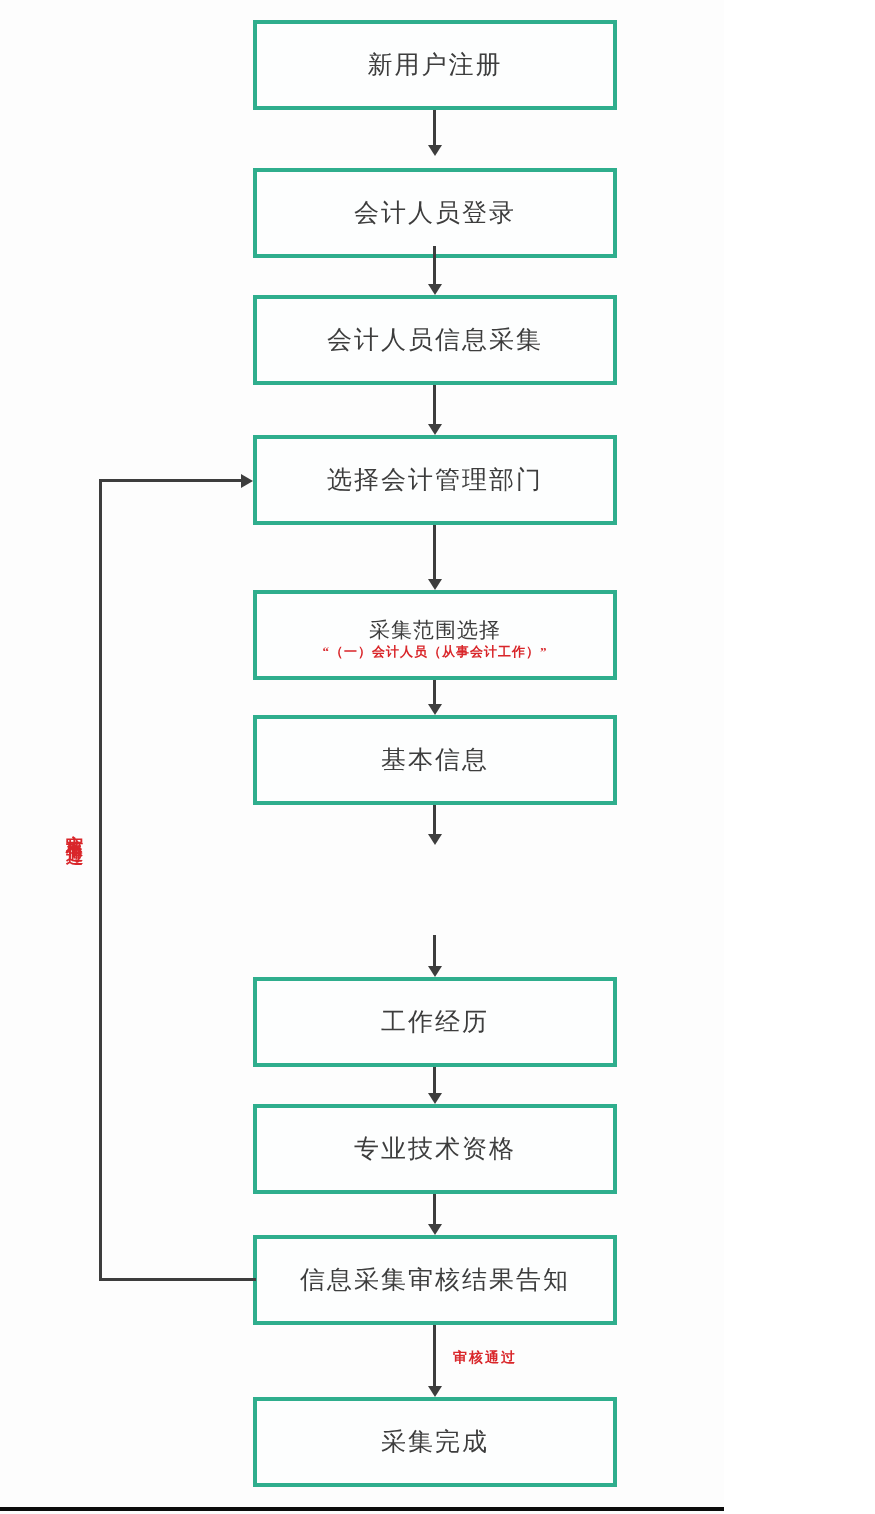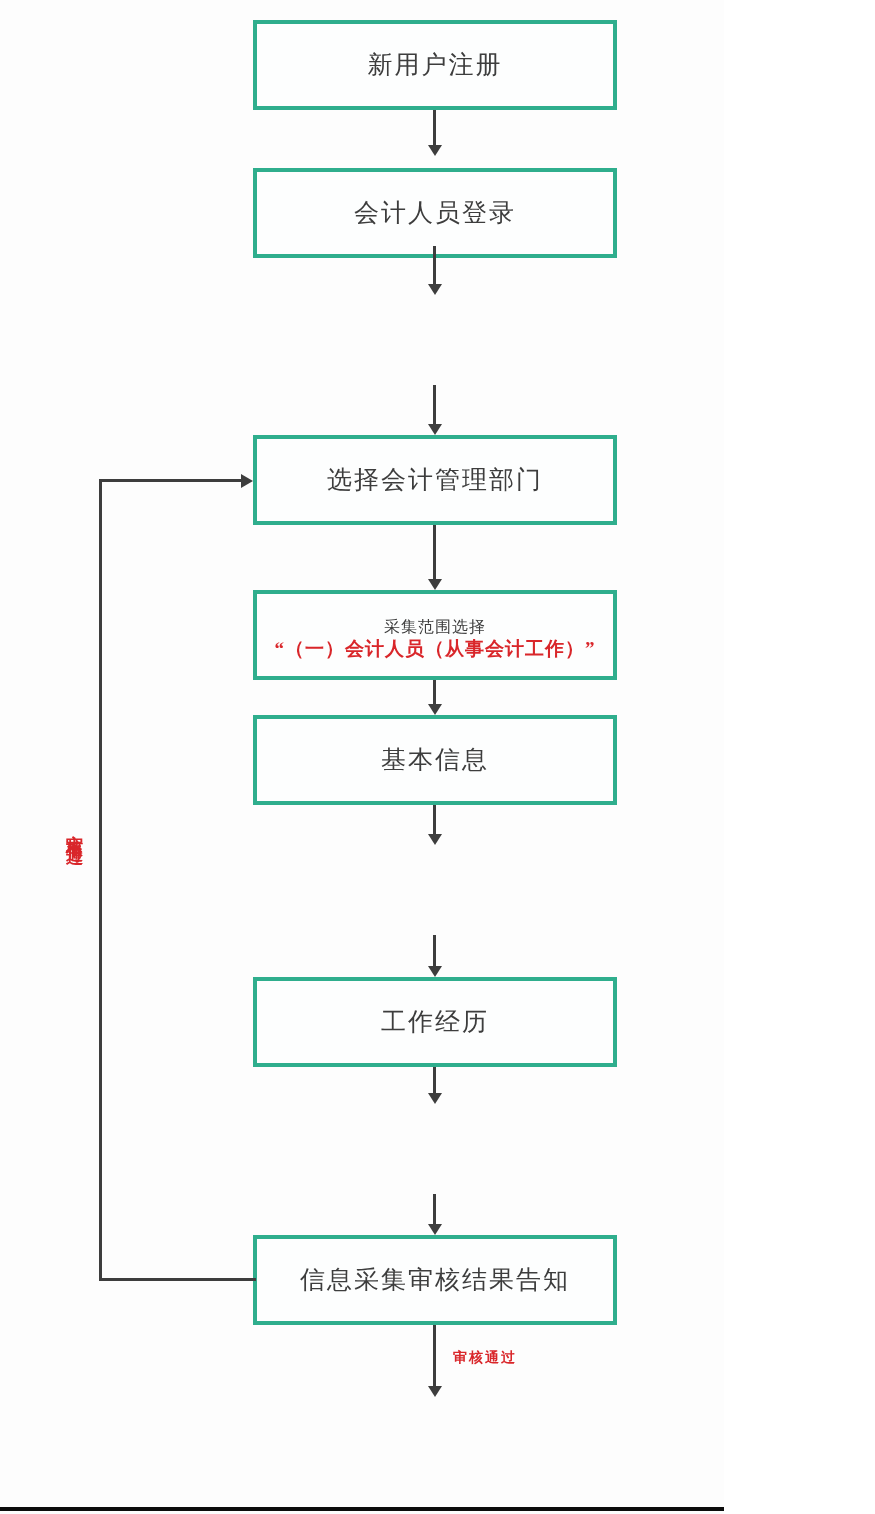--- a/index.html
+++ b/index.html
@@ -34,26 +34,26 @@
     justify-content: center;
     text-align: center;
   }
   .box-label {
     font-size: 25px;
     color: var(--text);
     letter-spacing: 2px;
     line-height: 1.2;
   }
   .box-label.small {
-    font-size: 16px;
+    font-size: 21px;
     letter-spacing: 1px;
     margin-top: 8px;
   }
   .box-sublabel {
-    font-size: 19px;
+    font-size: 13px;
     font-weight: bold;
     color: var(--red);
     letter-spacing: 1px;
     line-height: 1.35;
     white-space: nowrap;
   }
   
   .arrow-v {
     position: absolute;
     left: 433px;
@@ -134,44 +134,53 @@
 <div class="canvas">
 
   <div class="box" style="top:20px">
     <span class="box-label">新用户注册</span>
   </div>
 
   <div class="box" style="top:168px">
     <span class="box-label">会计人员登录</span>
   </div>
 
+  <div class="box" style="top:295px">
+    <span class="box-label">会计人员信息采集</span>
+  </div>
 
   <div class="box" style="top:435px">
     <span class="box-label">选择会计管理部门</span>
   </div>
 
   <div class="box" style="top:590px">
     <span class="box-label small">采集范围选择</span>
     <span class="box-sublabel">“（一）会计人员（从事会计工作）”</span>
   </div>
 
   <div class="box" style="top:715px">
     <span class="box-label">基本信息</span>
   </div>
 
 
   <div class="box" style="top:977px">
     <span class="box-label">工作经历</span>
   </div>
 
+  <div class="box" style="top:1104px">
+    <span class="box-label">专业技术资格</span>
+  </div>
 
   <div class="box" style="top:1235px">
     <span class="box-label">信息采集审核结果告知</span>
   </div>
 
+  <div class="box" style="top:1397px">
+    <span class="box-label">采集完成</span>
+  </div>
 
   <div class="arrow-v" style="top:110px;height:35px"></div>
   <div class="arrow-v" style="top:246px;height:38px"></div>
   <div class="arrow-v" style="top:385px;height:39px"></div>
   <div class="arrow-v" style="top:525px;height:54px"></div>
   <div class="arrow-v" style="top:680px;height:24px"></div>
   <div class="arrow-v" style="top:805px;height:29px"></div>
   <div class="arrow-v" style="top:935px;height:31px"></div>
   <div class="arrow-v" style="top:1067px;height:26px"></div>
   <div class="arrow-v" style="top:1194px;height:30px"></div>

